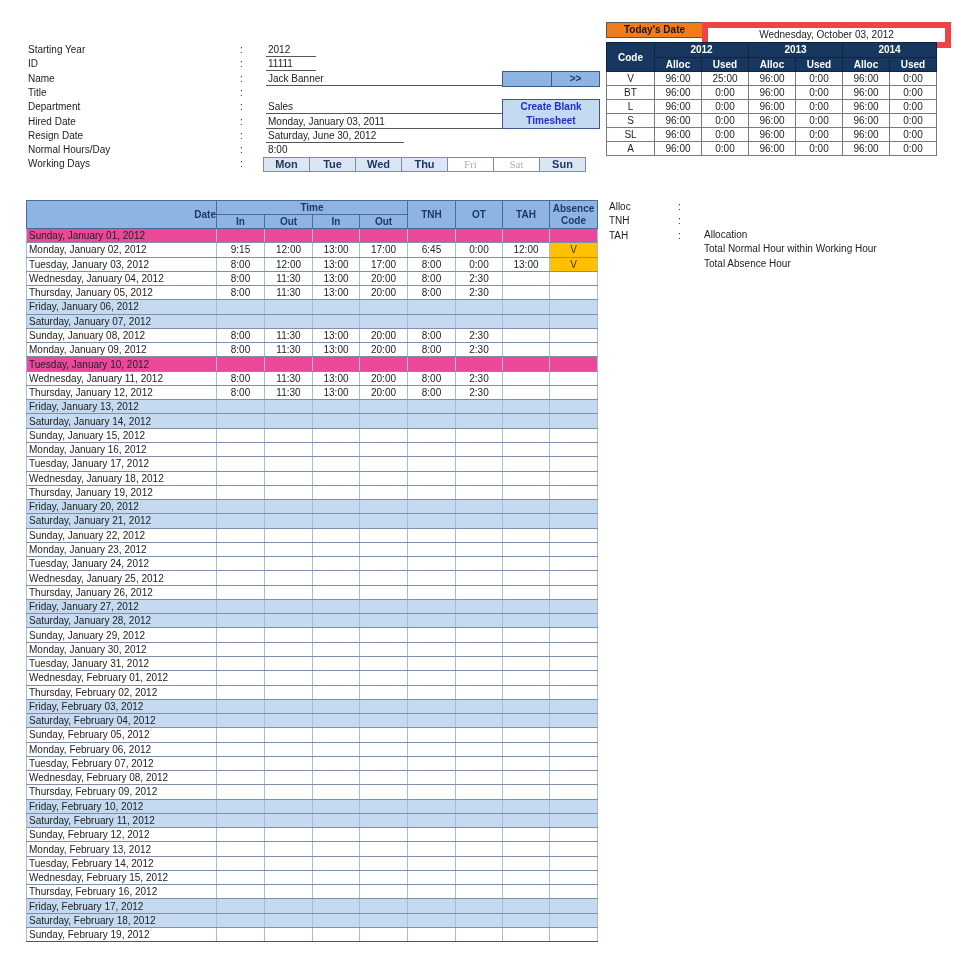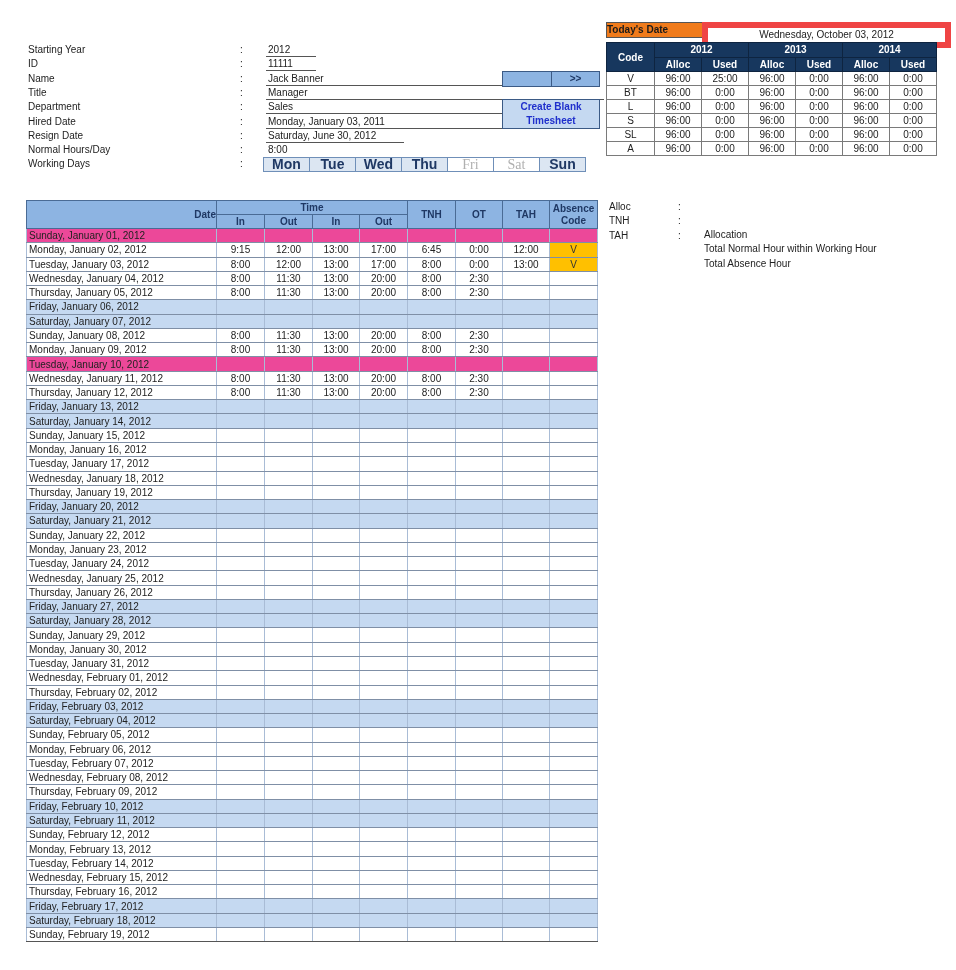--- a/index.html
+++ b/index.html
@@ -7,34 +7,34 @@
          font-family:"Liberation Sans", "DejaVu Sans", sans-serif; font-size:10px; color:#222; }
 
   
   .info-row { position:absolute; left:28px; height:14px; line-height:14px; width:570px; }
   .info-label { position:absolute; left:0; }
   .info-colon { position:absolute; left:212px; }
   .info-value { position:absolute; left:238px; padding-left:2px; border-bottom:1px solid #555; height:13px; }
 
   .wd-table { position:absolute; left:263px; top:157px; border-collapse:collapse; }
   .wd-table td { width:45px; height:13px; padding:0; border:1px solid #6f8fb8; text-align:center;
-                 font-weight:bold; font-size:14px; color:#1f3864; background:#dce6f2; line-height:13px;margin-left:28px; }
+                 font-weight:bold; font-size:11px; color:#1f3864; background:#dce6f2; line-height:13px;margin-left:28px; }
   .wd-table td.off { background:#ffffff; color:#b0b0b0; font-weight:normal;font-family:Liberation Serif, serif; }
 
   .btn-nav { position:absolute; left:502px; top:71px; width:96px; height:14px; border:1px solid #3b5a85;
              background:#8db4e2; display:flex; }
   .btn-nav .blank { width:48px; border-right:1px solid #3b5a85; }
   .btn-nav .arrow { flex:1; text-align:center; line-height:14px; font-weight:bold; color:#1f3864; font-size:10px; }
   .btn-create { position:absolute; left:502px; top:99px; width:96px; height:28px; border:1px solid #3b5a85;
                 background:#c5d9f1; color:#1f2fcc; font-weight:bold; text-align:center; font-size:10px;
                 line-height:14px; box-sizing:content-box; }
 
   
   .today-label { position:absolute; left:606px; top:22px; width:95px; height:14px; background:#f07b1b;
-                 border:1px solid #555; color:#1a1a1a; font-weight:bold; line-height:14px; }
+                 border:1px solid #555; color:#1a1a1a; font-weight:bold; text-align:center; line-height:14px; }
   .today-value { position:absolute; left:702px; top:22px; width:237px; height:14px; border:6px solid #ef4444;
                  text-align:center; line-height:14px; background:#fff; }
 
   
   .alloc { position:absolute; left:606px; top:42px; border-collapse:collapse; }
   .alloc th { background:#17375e; color:#fff; font-weight:bold; font-size:10px; height:13px; padding:0;
               border:1px solid #0e2440; line-height:13px; }
   .alloc td { height:13px; padding:0; border:1px solid #7a7a7a; text-align:center; line-height:13px; font-size:10px; }
   .alloc .c-code { width:47px; }
   .alloc .c-val { width:46px; }
@@ -74,21 +74,20 @@
       <span class="info-value" style="width: 48px;">11111</span>
     </div>
     <div class="info-row" style="top:71.6px">
       <span class="info-label">Name</span>
       <span class="info-colon">:</span>
       <span class="info-value" style="width: 238px;">Jack Banner</span>
     </div>
     <div class="info-row" style="top:85.9px">
       <span class="info-label">Title</span>
       <span class="info-colon">:</span>
-      <span class="info-value" style="width: 336px;">Manager</span>
     </div>
     <div class="info-row" style="top:100.2px">
       <span class="info-label">Department</span>
       <span class="info-colon">:</span>
       <span class="info-value" style="width: 238px;">Sales</span>
     </div>
     <div class="info-row" style="top:114.5px">
       <span class="info-label">Hired Date</span>
       <span class="info-colon">:</span>
       <span class="info-value" style="width: 238px;">Monday, January 03, 2011</span>

